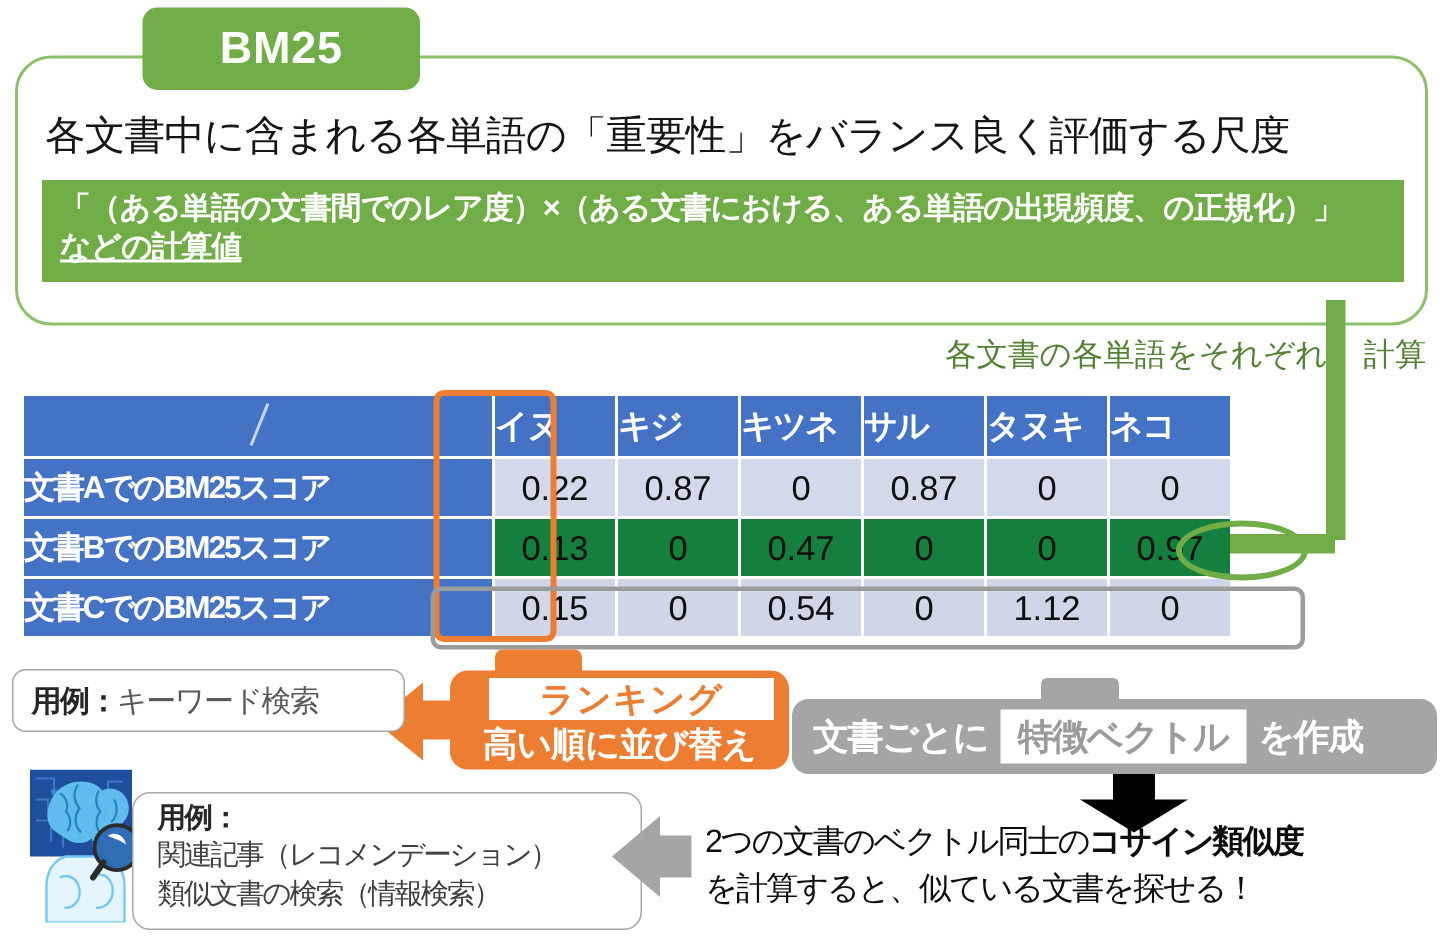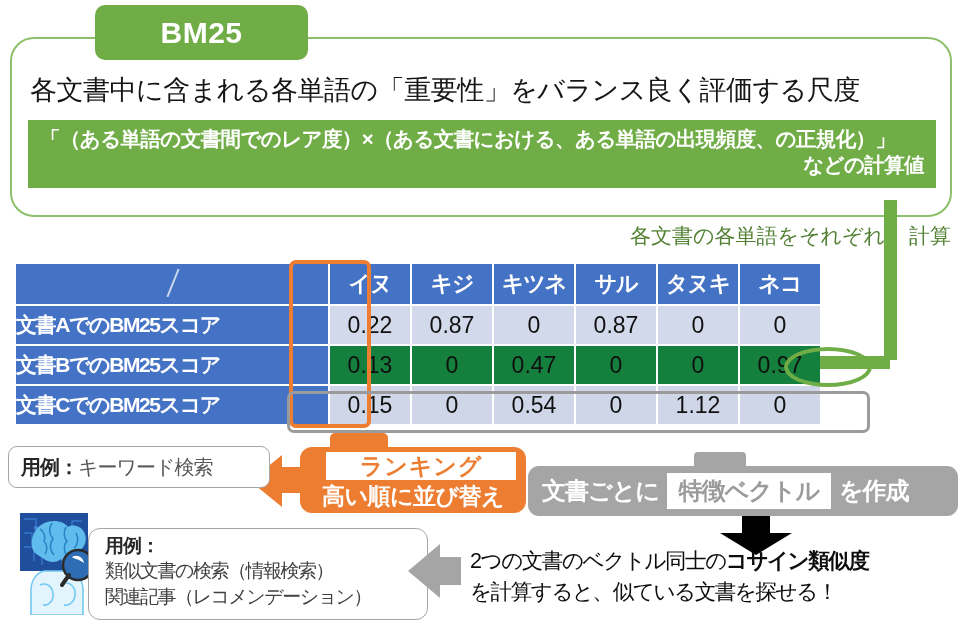--- a/index.html
+++ b/index.html
@@ -2,44 +2,44 @@
 <html><head>
 <meta charset="utf-8">
 <style>
   html,body{margin:0;padding:0;background:#fff;}
   body{font-family:"Liberation Sans","DejaVu Sans",sans-serif;}
   #stage{position:relative;width:970px;height:629px;background:#fff;overflow:hidden;}
 
   
   .green-panel{position:absolute;left:10px;top:37px;width:942px;height:180px;
     border:2px solid #8CC06A;border-radius:24px;box-sizing:border-box;background:#fff;}
-  .bm25-badge{position:absolute;left:95px;top:5px;width:213px;height:55px;background:#70AD47;
+  .bm25-badge{position:absolute;left:95px;top:5px;width:185px;height:55px;background:#70AD47;
     border-radius:10px;display:flex;align-items:center;justify-content:center;
     color:#fff;font-size:30px;font-weight:bold;letter-spacing:.5px;}
   .headline{position:absolute;left:30px;top:72px;width:910px;font-size:27px;color:#161616;
     letter-spacing:-0.5px;white-space:nowrap;}
   .green-band{position:absolute;left:28px;top:120px;width:908px;height:68px;background:#70AD47;
     box-sizing:border-box;padding:6px 12px 0 12px;color:#fff;font-weight:bold;font-size:20.5px;
     line-height:1.28;letter-spacing:-0.6px;}
-  .green-band .l2{text-align:right;}
+  .green-band .l2{text-align:left;text-decoration:underline;}
 
   
   .elbow-v{position:absolute;left:884px;top:200px;width:13px;height:160px;background:#70AD47;}
   .elbow-h{position:absolute;left:815px;top:356px;width:75px;height:13px;background:#70AD47;}
   .elbow-head{position:absolute;left:795px;top:348px;width:0;height:0;
     border-top:15px solid transparent;border-bottom:15px solid transparent;
     border-right:22px solid #70AD47;}
 
   .calc-note{position:absolute;left:630px;top:222px;font-size:21px;color:#548235;white-space:nowrap;}
   .calc-note .gap{display:inline-block;width:24px;}
 
   
   .tbl{position:absolute;left:14px;top:262px;border-collapse:separate;border-spacing:2px;}
   .tbl td{padding:0;}
-  .hd{background:#4472C4;color:#fff;font-weight:bold;font-size:22px;text-align:center;
+  .hd{background:#4472C4;color:#fff;font-weight:bold;font-size:22px;text-align:left;
     height:40px;vertical-align:middle;letter-spacing:-1px;}
   .rowlab{background:#4472C4;color:#fff;font-weight:bold;font-size:21px;text-align:left;
     height:38px;vertical-align:middle;padding-left:4px;letter-spacing:-1.4px;width:312px;}
   .cell{font-size:23px;color:#101010;text-align:center;height:38px;vertical-align:middle;width:80px;}
   .r-a .cell{background:#D2D9EA;}
   .r-b .cell{background:#15803d;}
   .r-c .cell{background:#CED6E8;}
   .corner{background:#4472C4;height:40px;position:relative;}
   .corner .slash{position:absolute;left:50%;top:4px;width:2px;height:30px;background:#c9d6ef;
     transform:rotate(22deg);}
@@ -209,22 +209,22 @@
     <path d="M26 58 c-8 2-13 10-13 19 v25 h52 v-25 c0-9-5-17-13-19z" fill="#E4F4FD" stroke="#74C9F2" stroke-width="1.6"></path>
     <path d="M22 72 c6-3 12 1 13 8 c1 7-4 13-10 12" fill="none" stroke="#74C9F2" stroke-width="1.6"></path>
     <path d="M48 70 c6 0 10 6 9 13 c-1 6-6 10-11 9" fill="none" stroke="#74C9F2" stroke-width="1.6"></path>
     <circle cx="60" cy="52" r="15" fill="#2E6DB4" stroke="#2b2b2b" stroke-width="2.5"></circle>
     <path d="M54 44 c5-3 11 0 12 6 c-5-4-10-4-12-6z" fill="#ffffff"></path>
     <path d="M51 62 l-7 10" stroke="#2b2b2b" stroke-width="4" fill="none" stroke-linecap="round"></path>
   </svg>
 
   <div class="usecase2">
     <div class="lab">用例：</div>
+    <div class="ln">関連記事（レコメンデーション）</div>
     <div class="ln">類似文書の検索（情報検索）</div>
-    <div class="ln">関連記事（レコメンデーション）</div>
   </div>
   <div class="gray-arrow-tail"></div>
   <div class="gray-arrow"></div>
 
   <div class="gray-tab"></div>
   <div class="gray-box">
     <span class="gt">文書ごとに</span>
     <span class="hi">特徴ベクトル</span>
     <span class="gt">を作成</span>
   </div>

